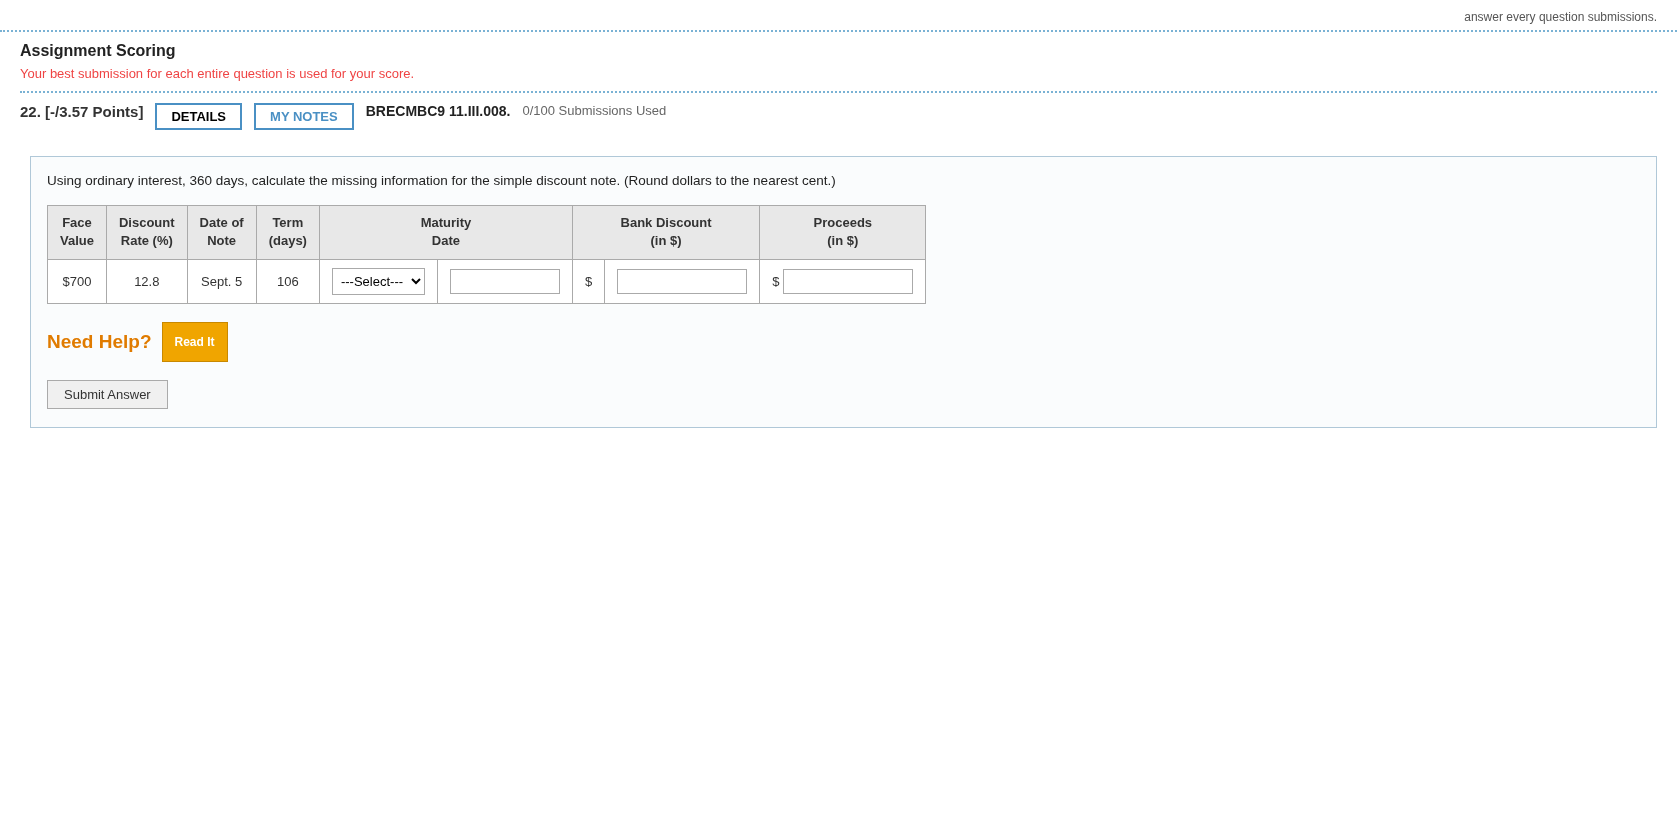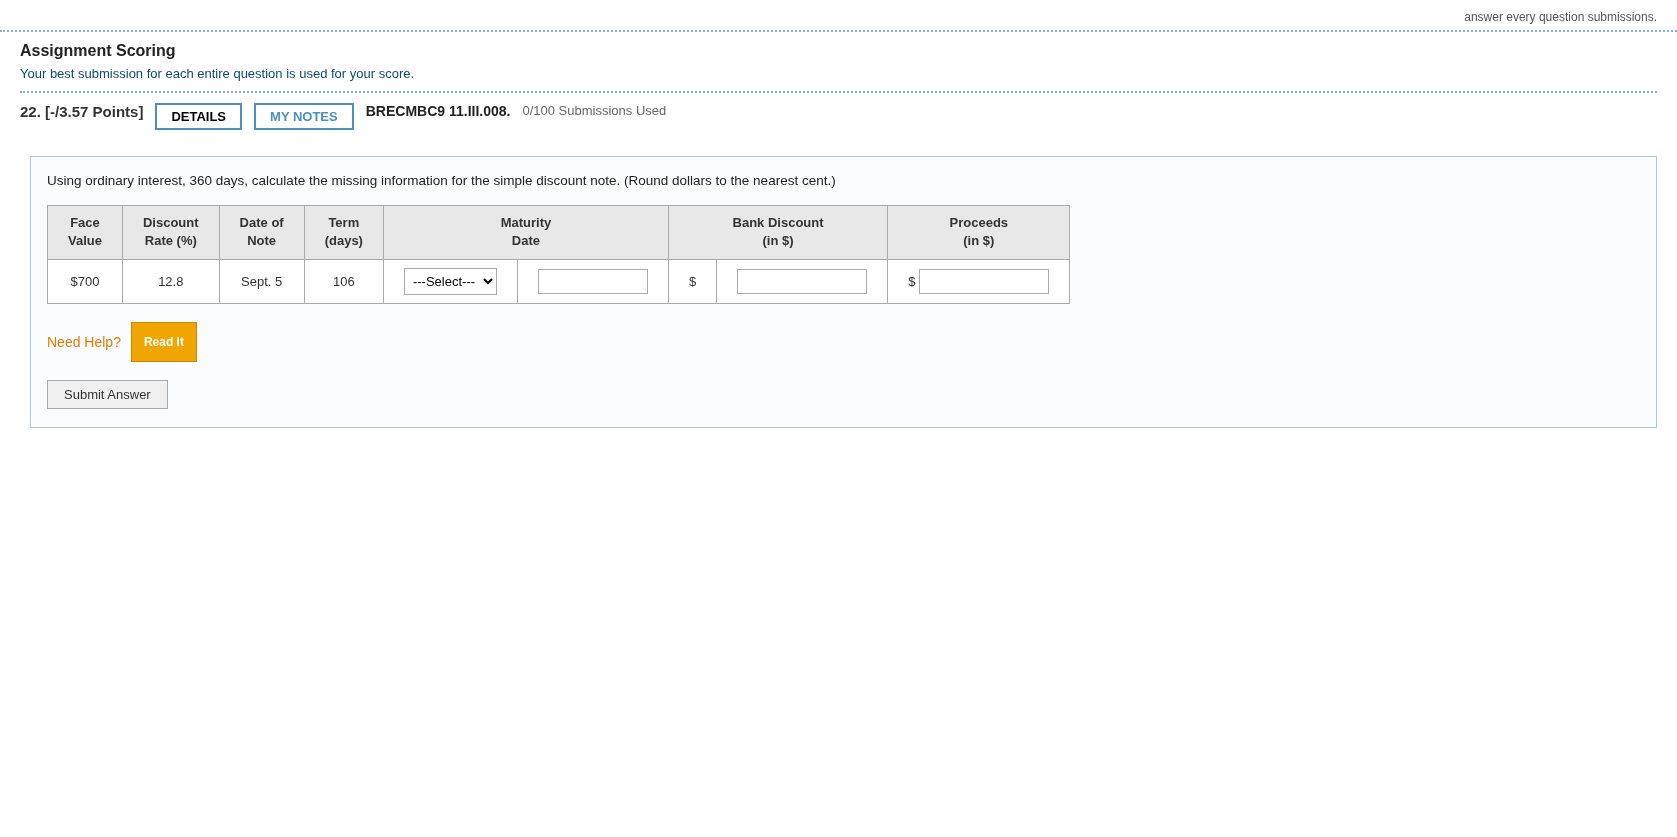--- a/index.html
+++ b/index.html
@@ -22,21 +22,21 @@
       padding: 0 20px;
     }
     .assignment-scoring h2 {
       font-size: 16px;
       font-weight: bold;
       color: #222;
       margin-bottom: 6px;
     }
     .submission-note {
       font-size: 13px;
-      color: #0c4a6e;
+      color: #ef4444;
       margin-bottom: 6px;
     }
     .divider-dots {
       border: none;
       border-top: 2px dotted #7ab2d4;
       margin: 10px 0;
     }
     .question-header {
       display: flex;
       align-items: flex-start;
@@ -91,21 +91,21 @@
       margin-bottom: 14px;
       line-height: 1.5;
     }
     table.data-table {
       border-collapse: collapse;
       width: auto;
       margin-bottom: 18px;
     }
     table.data-table th, table.data-table td {
       border: 1px solid #aaa;
-      padding: 8px 20px;
+      padding: 8px 12px;
       text-align: center;
       font-size: 13px;
       vertical-align: middle;
     }
     table.data-table th {
       background: #e8e8e8;
       font-weight: bold;
       line-height: 1.4;
     }
     table.data-table td {
@@ -132,22 +132,22 @@
       gap: 4px;
     }
     .need-help-row {
       display: flex;
       align-items: center;
       gap: 10px;
       margin-bottom: 18px;
     }
     .need-help-text {
       color: #e07b00;
-      font-weight: normal;
-      font-size: 14px;
+      font-weight: bold;
+      font-size: 19px;
     }
     .btn-read-it {
       background: #f0a500;
       border: 1px solid #c88800;
       color: #fff;
       padding: 12px 12px;
       font-size: 12px;
       font-weight: bold;
       cursor: pointer;
     }

